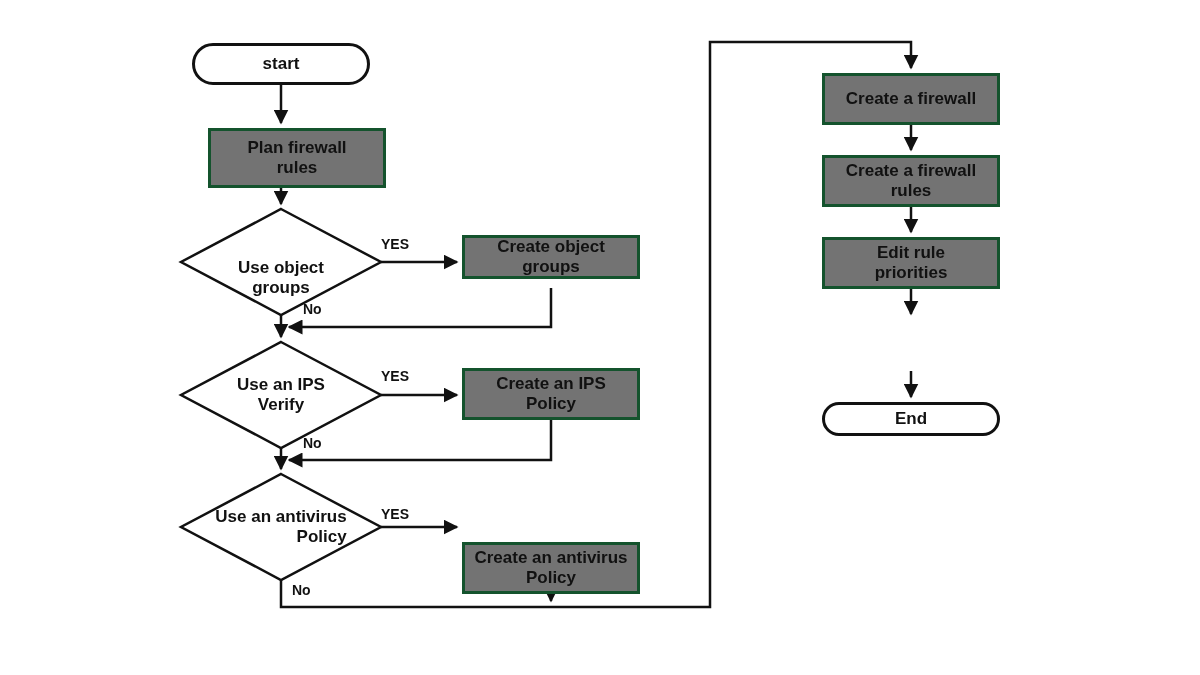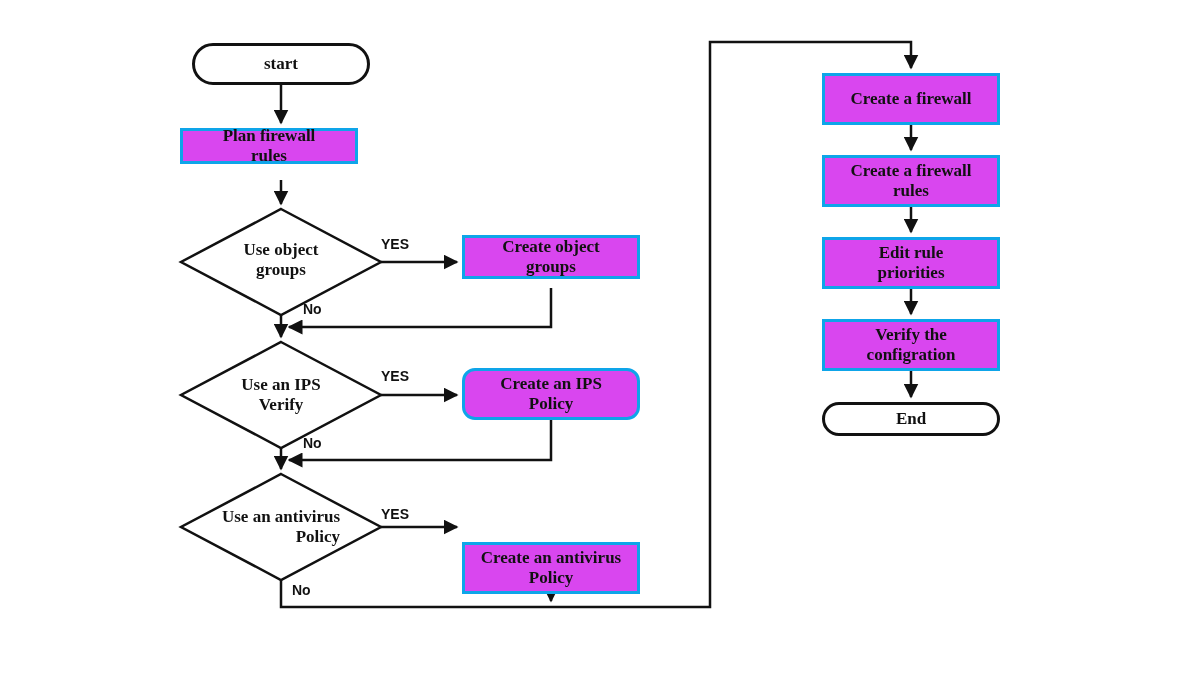--- a/index.html
+++ b/index.html
@@ -21,23 +21,22 @@
     box-sizing: border-box;
     display: flex;
     align-items: center;
     justify-content: center;
     text-align: center;
     font-weight: bold;
     font-size: 17px;
     line-height: 1.2;
     color: #111111;
     white-space: pre-line;
-    font-family: Liberation Serif, serif;
   }
-  .process   { border: 3px solid #0ea5e9; background: #d946ef; }
+  .process   { border: 3px solid #14532d; background: #737373; }
   .terminator{ border: 3px solid #111111; background: #ffffff; border-radius: 24px; }
   .diamond-label { background: transparent; }
   .edge-label {
     position: absolute;
     font-weight: bold;
     font-size: 14px;
     color: #111111;
     line-height: 1;
   }
 </style>
@@ -78,51 +77,49 @@
 
     <g stroke="#111111" stroke-width="2.5" fill="#ffffff">
       <polygon points="281,209 381,262 281,315 181,262"></polygon>
       <polygon points="281,342 381,395 281,448 181,395"></polygon>
       <polygon points="281,474 381,527 281,580 181,527"></polygon>
     </g>
   </svg>
 
   <div class="node terminator" style="left:192px; top:43px; width:178px; height:42px;">start</div>
 
-  <div class="node process" style="left:180px; top:128px; width:178px; height:36px;">Plan firewall
+  <div class="node process" style="left:208px; top:128px; width:178px; height:60px;">Plan firewall
 rules</div>
 
-  <div class="node diamond-label" style="left:201px; top:234px; width:160px; height:52px;">Use object
+  <div class="node diamond-label" style="left:201px; top:252px; width:160px; height:52px;">Use object
 groups</div>
 
   <div class="node process" style="left:462px; top:235px; width:178px; height:44px;">Create object
 groups</div>
 
   <div class="node diamond-label" style="left:201px; top:369px; width:160px; height:52px;">Use an IPS
 Verify</div>
 
-  <div class="node process" style="left:462px; top:368px; width:178px; height:52px;border-radius:13px;">Create an IPS
+  <div class="node process" style="left:462px; top:368px; width:178px; height:52px;">Create an IPS
 Policy</div>
 
   <div class="node diamond-label" style="left:186px; top:501px; width:190px; height:52px;text-align:right;">Use an antivirus
 Policy</div>
 
   <div class="node process" style="left:462px; top:502px; width:178px; height:52px;margin-top:40px;">Create an antivirus
 Policy</div>
 
   <div class="node process" style="left:822px; top:73px; width:178px; height:52px;">Create  a firewall</div>
 
   <div class="node process" style="left:822px; top:155px; width:178px; height:52px;">Create  a firewall
 rules</div>
 
   <div class="node process" style="left:822px; top:237px; width:178px; height:52px;">Edit rule
 priorities</div>
 
-  <div class="node process" style="left:822px; top:319px; width:178px; height:52px;">Verify the
-configration</div>
 
   <div class="node terminator" style="left:822px; top:402px; width:178px; height:34px;">End</div>
 
   <div class="edge-label" style="left:381px; top:237px;">YES</div>
 
   <div class="edge-label" style="left:303px; top:302px;">No</div>
 
   <div class="edge-label" style="left:381px; top:369px;">YES</div>
 
   <div class="edge-label" style="left:303px; top:436px;">No</div>

